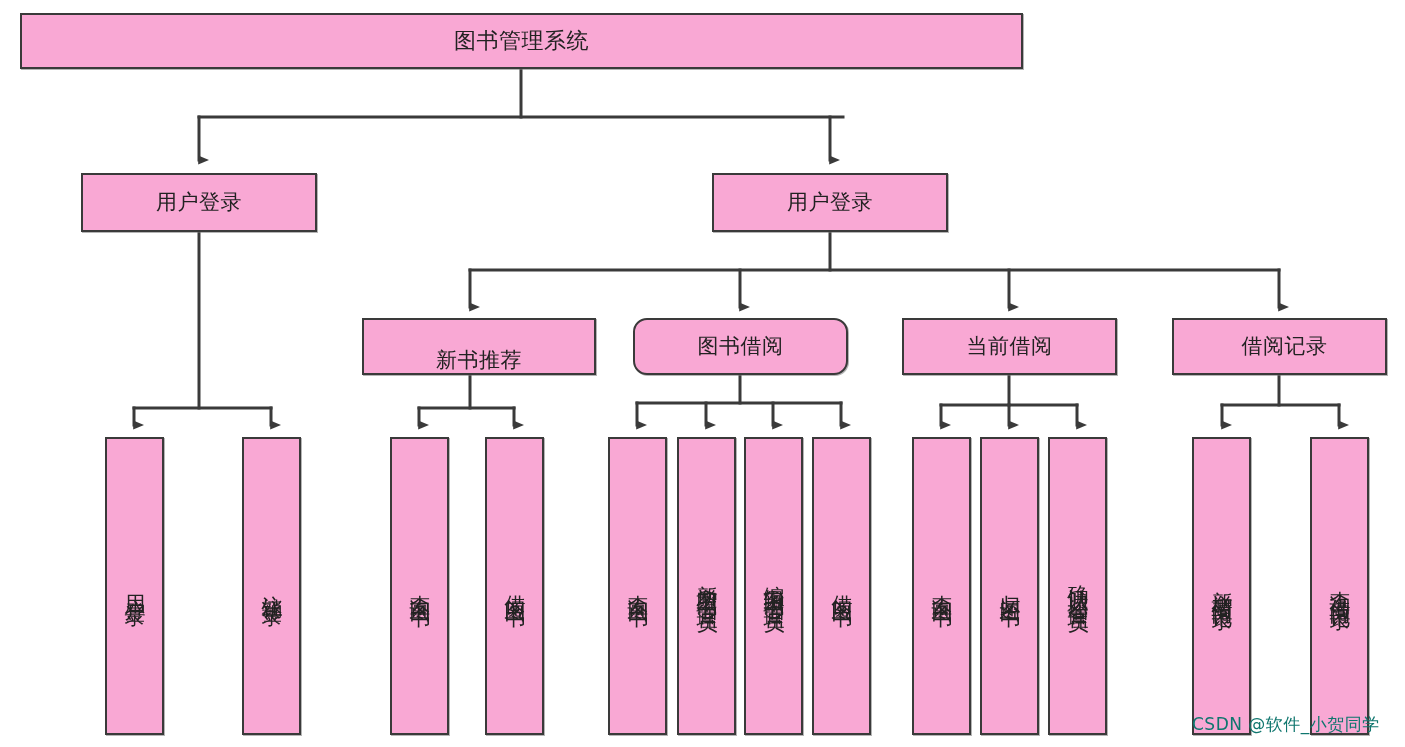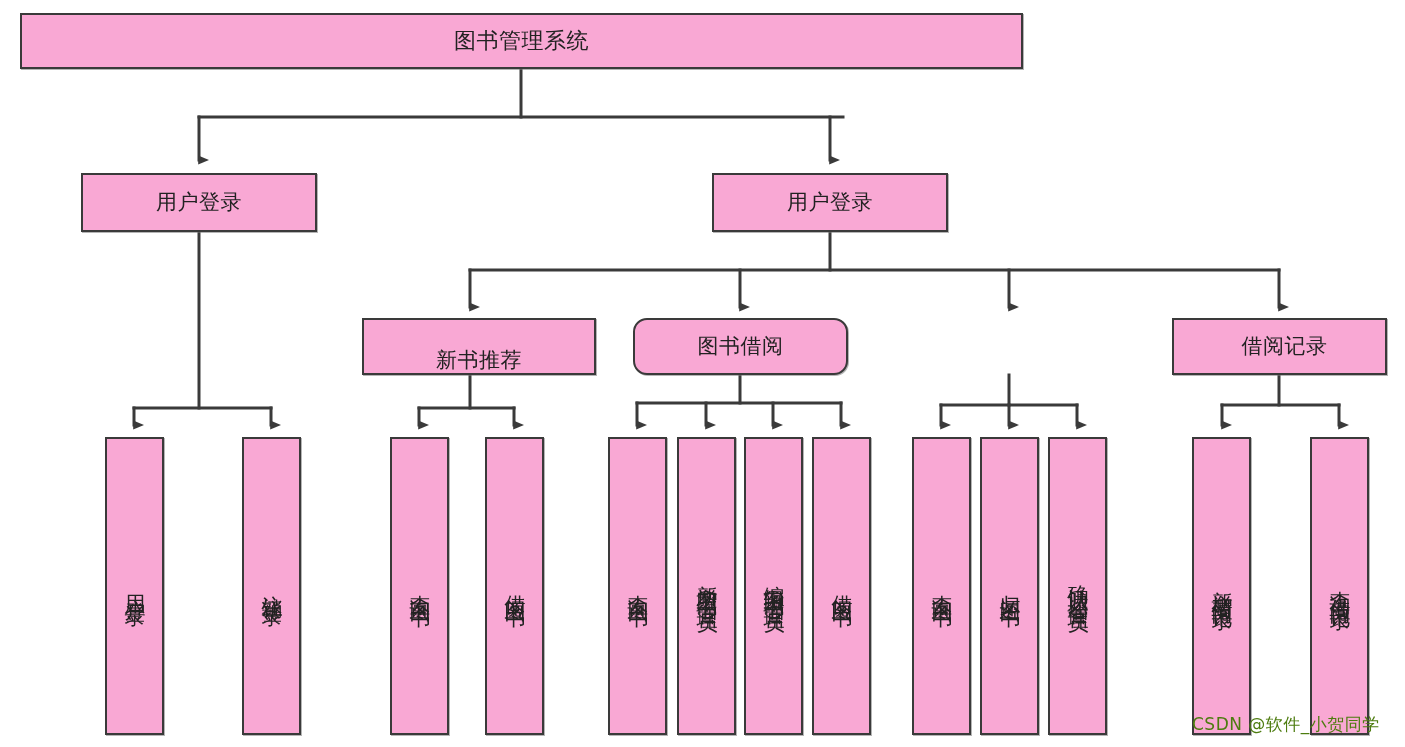--- a/index.html
+++ b/index.html
@@ -64,21 +64,21 @@
     line-height: 1.0;
     letter-spacing: 4px;
     white-space: nowrap;
     max-height: 286px;
   }
   .watermark {
     position: absolute;
     left: 1192px;
     top: 713px;
     font-size: 17px;
-    color: #4d7c0f;
+    color: #0f766e;
     white-space: nowrap;
     letter-spacing: 0.5px;
   }
 </style>
 </head>
 <body>
 
 <div id="diagram-root">
 
   <svg id="edge-layer" viewBox="0 0 1405 747" width="1405" height="747" xmlns="http://www.w3.org/2000/svg">
@@ -141,20 +141,23 @@
   <div class="node horiz" style="left:712px; top:173px; width:236px; height:59px;">
     <span class="node-label">用户登录</span>
   </div>
 
   <div class="node horiz" style="left:362px; top:318px; width:234px; height:57px;align-items:flex-end;">
     <span class="node-label">新书推荐</span>
   </div>
   <div class="node horiz" style="left:633px; top:318px; width:215px; height:57px;border-radius:14px;">
     <span class="node-label">图书借阅</span>
   </div>
+  <div class="node horiz" style="left:902px; top:318px; width:215px; height:57px;">
+    <span class="node-label">当前借阅</span>
+  </div>
   <div class="node horiz" style="left:1172px; top:318px; width:215px; height:57px;padding-left:10px;">
     <span class="node-label">借阅记录</span>
   </div>
 
   <div class="node vert" style="left:105px; top:437px; width:59px; height:298px;">
     <span class="node-label">用户登录</span>
   </div>
   <div class="node vert" style="left:242px; top:437px; width:59px; height:298px;">
     <span class="node-label">注销登录</span>
   </div>

